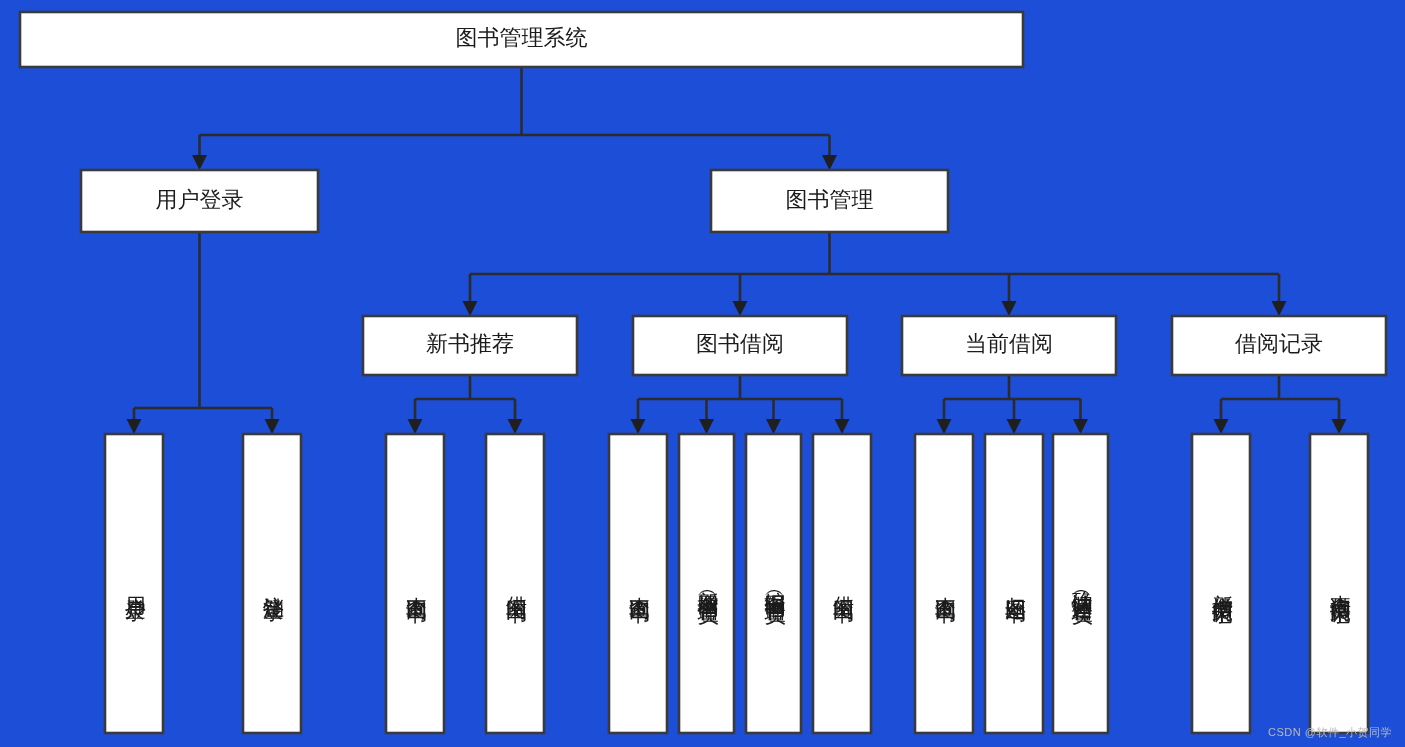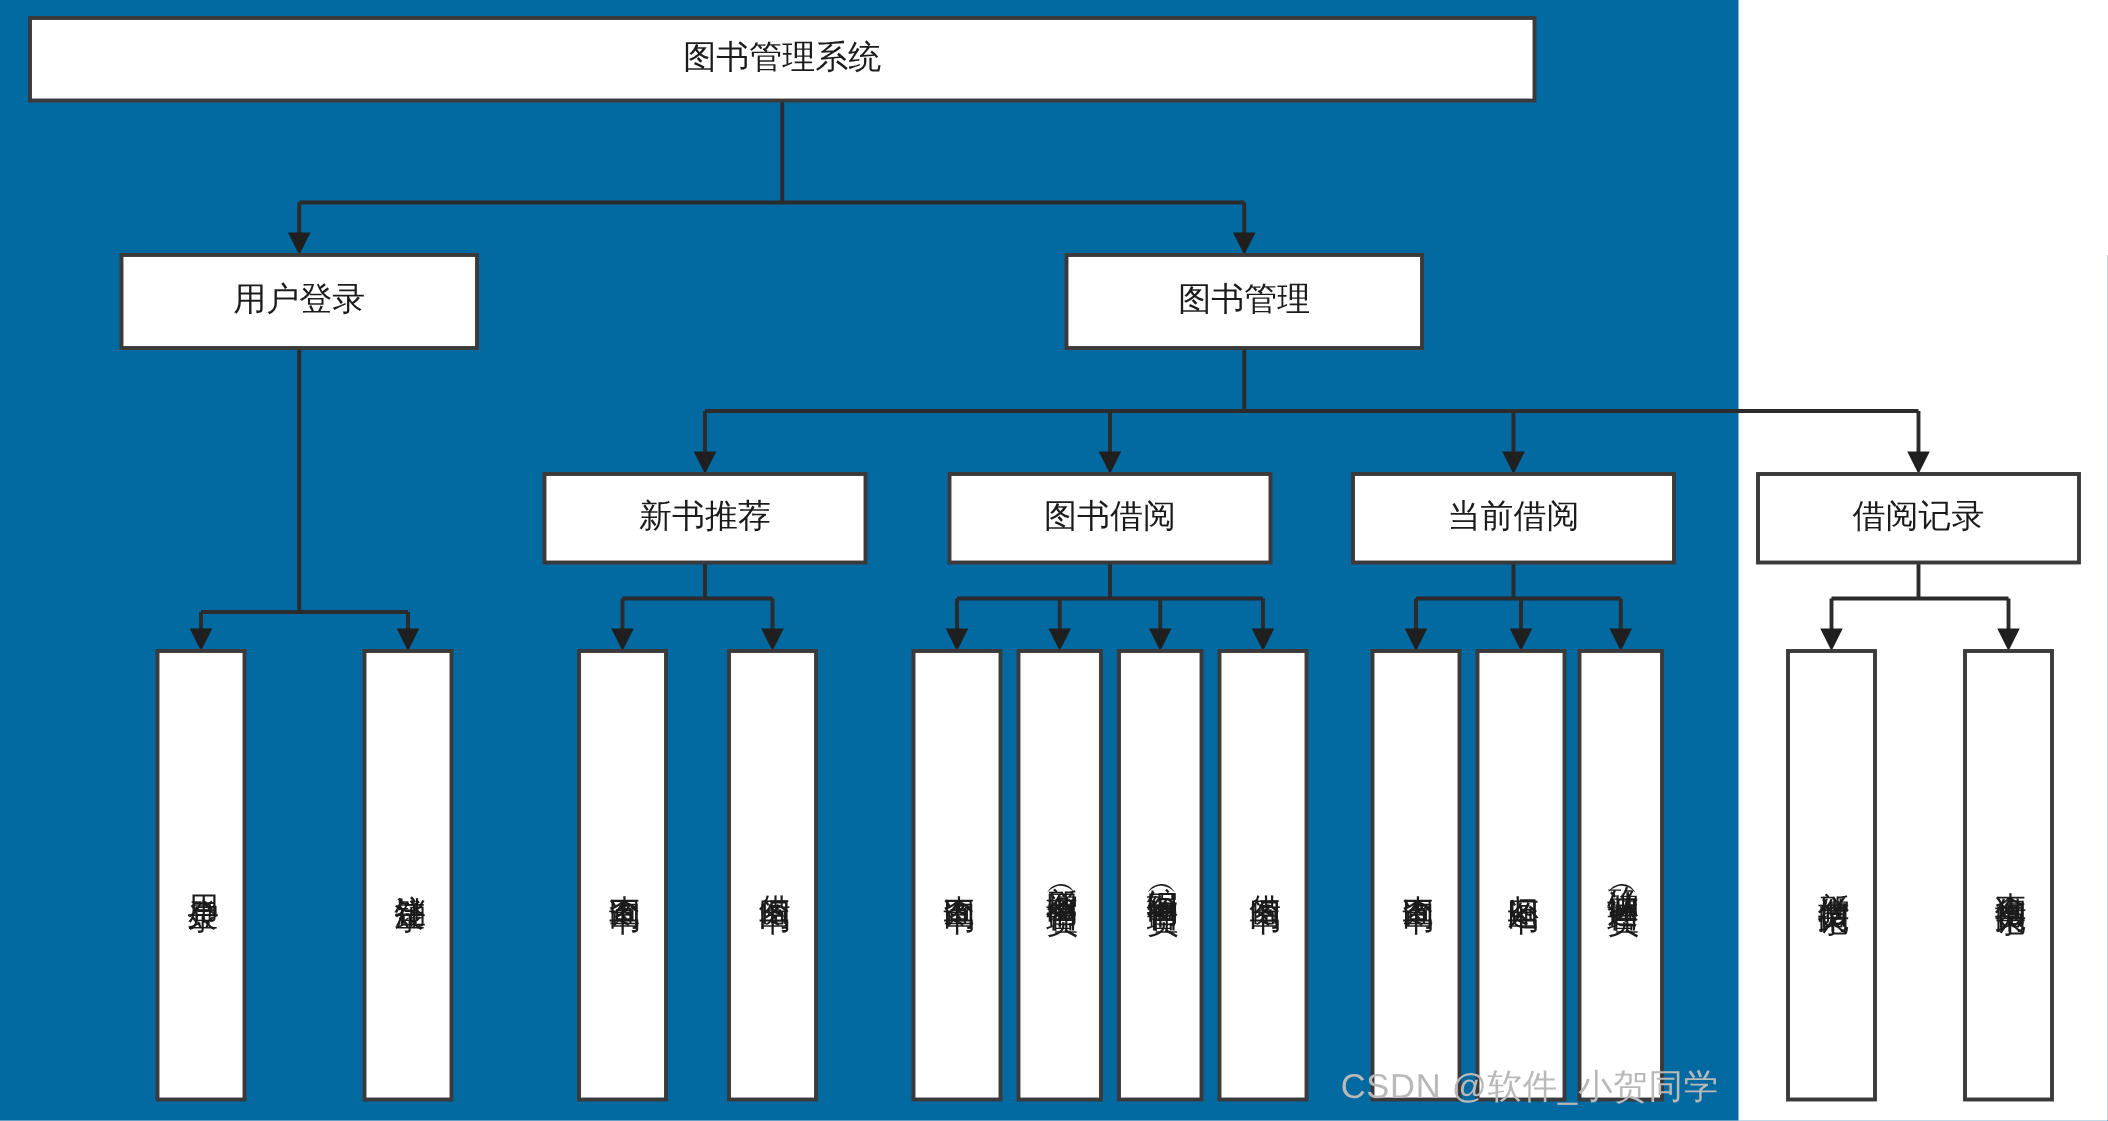--- a/index.html
+++ b/index.html
@@ -8,23 +8,23 @@
     background: #ffffff;
   }
   body {
     width: 1405px;
     height: 747px;
     font-family: "Liberation Sans", "DejaVu Sans", sans-serif;
     overflow: hidden;
   }
   #diagram-root {
     position: relative;
-    width: 1159px;
+    width: 1405px;
     height: 747px;
-    background: #0369a1;
+    background: #1d4ed8;
   }
   svg#diagram-canvas {
     position: absolute;
     left: 0;
     top: 0;
     width: 1405px;
     height: 747px;
     display: block;
   }
   .node-box {
@@ -55,21 +55,21 @@
     font-size: 21px;
     writing-mode: vertical-rl;
     text-orientation: upright;
     letter-spacing: 2px;
   }
   .watermark {
     position: absolute;
     right: 13px;
     bottom: 7px;
     font-family: "Liberation Sans", "DejaVu Sans", sans-serif;
-    font-size: 23px;
+    font-size: 11px;
     color: #b9b9b9;
     white-space: nowrap;
     pointer-events: none;
     letter-spacing: 0.5px;
     margin-top: 16px;
   }
 </style>
 </head>
 <body>
 

